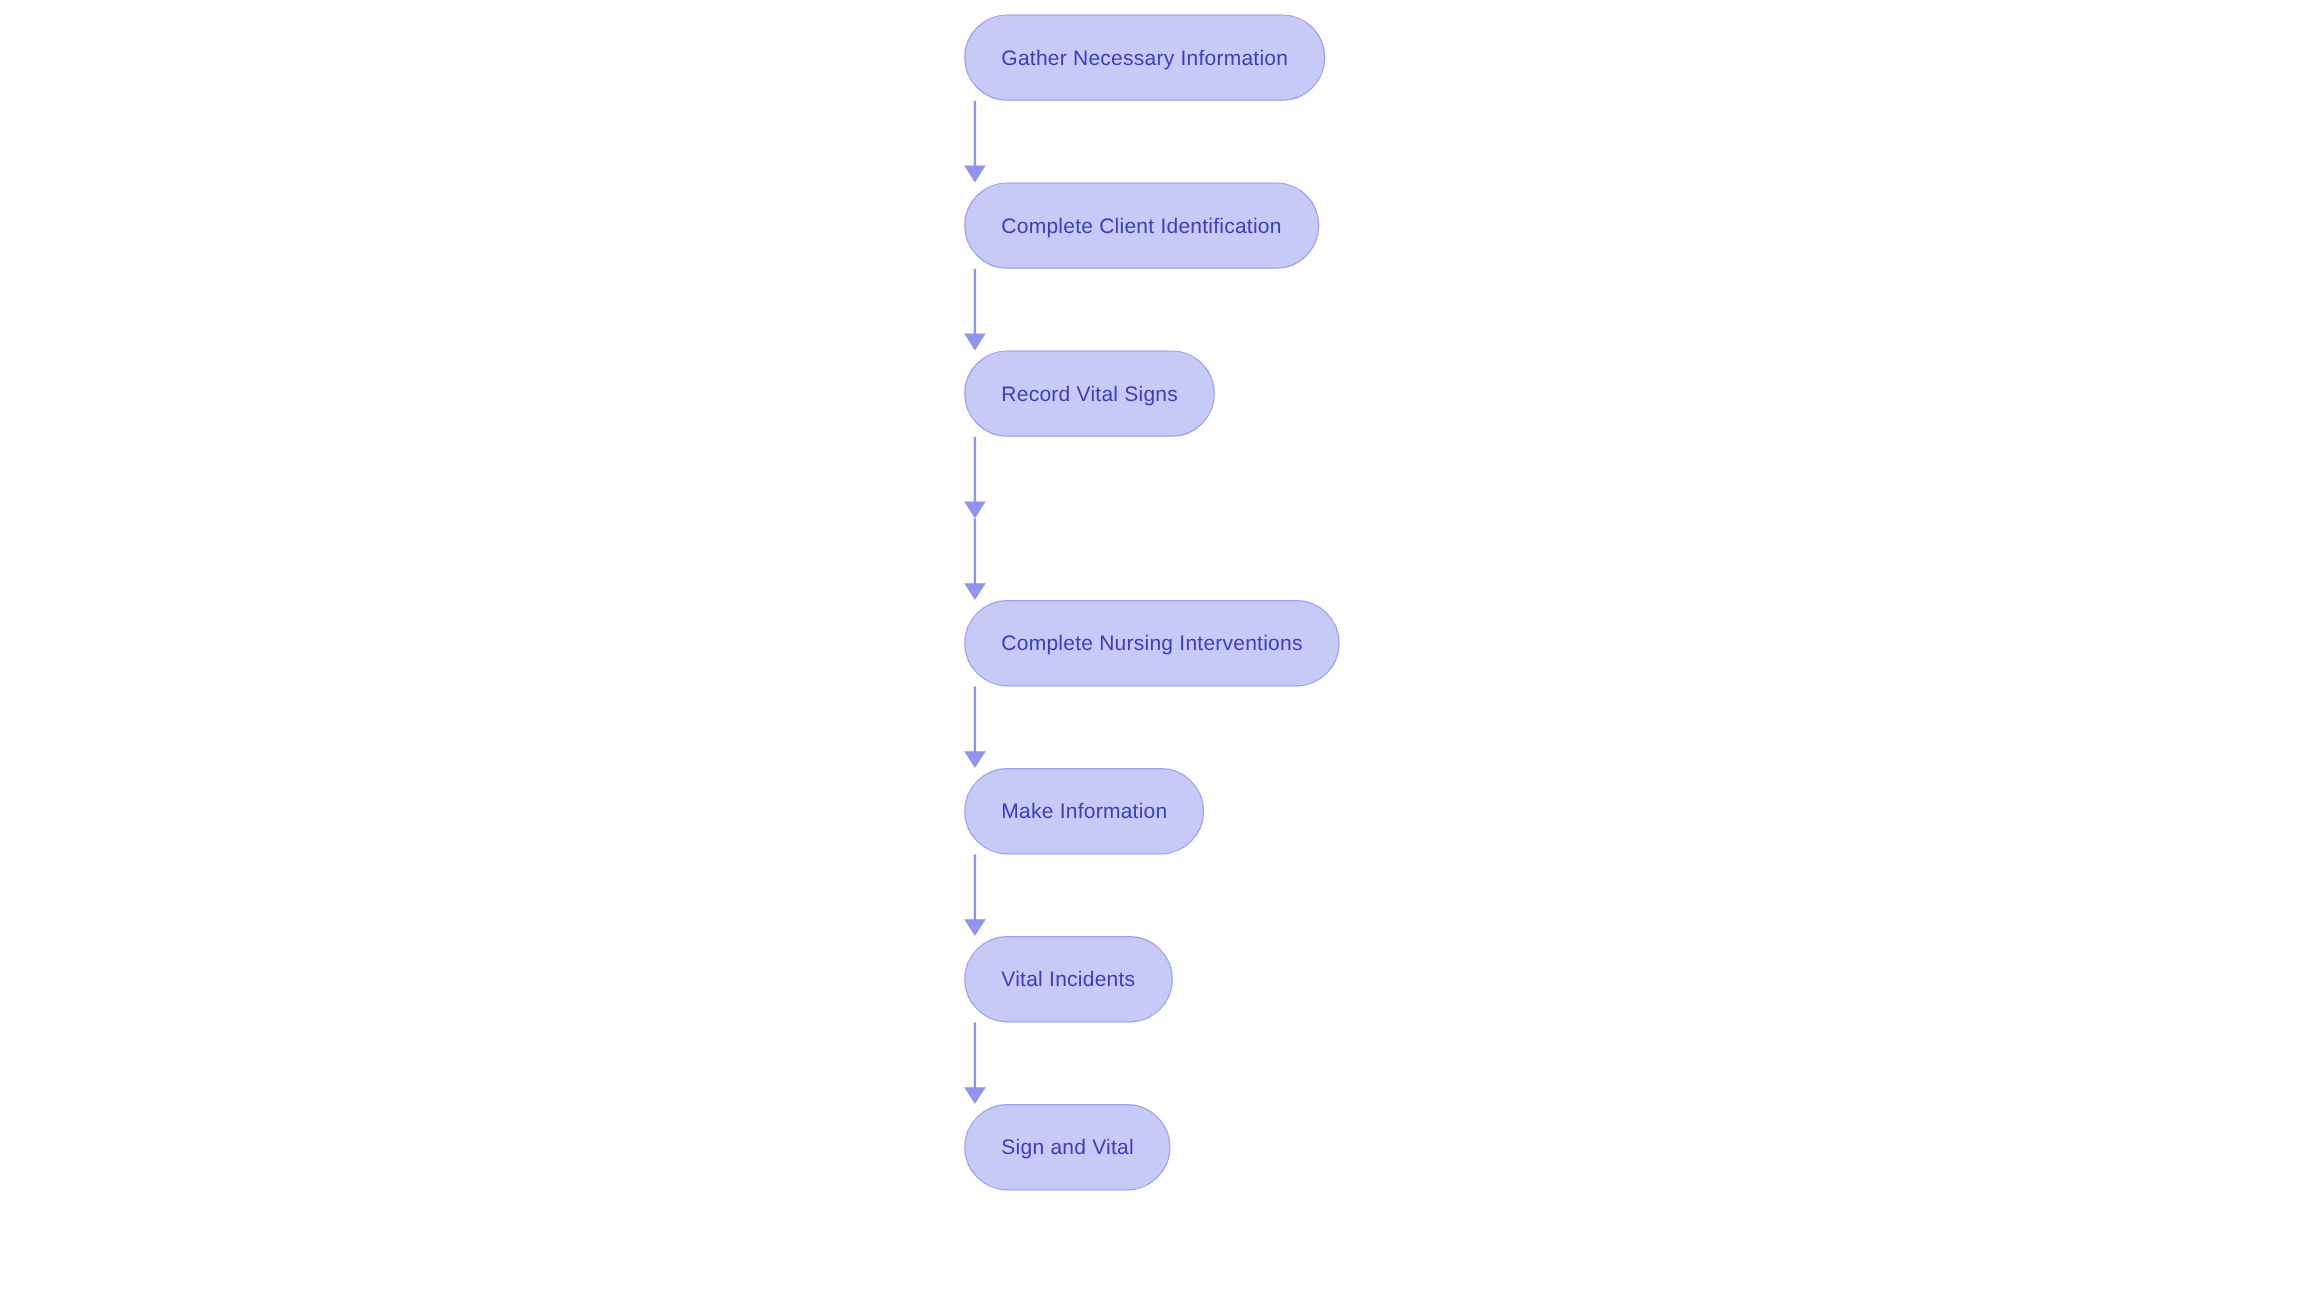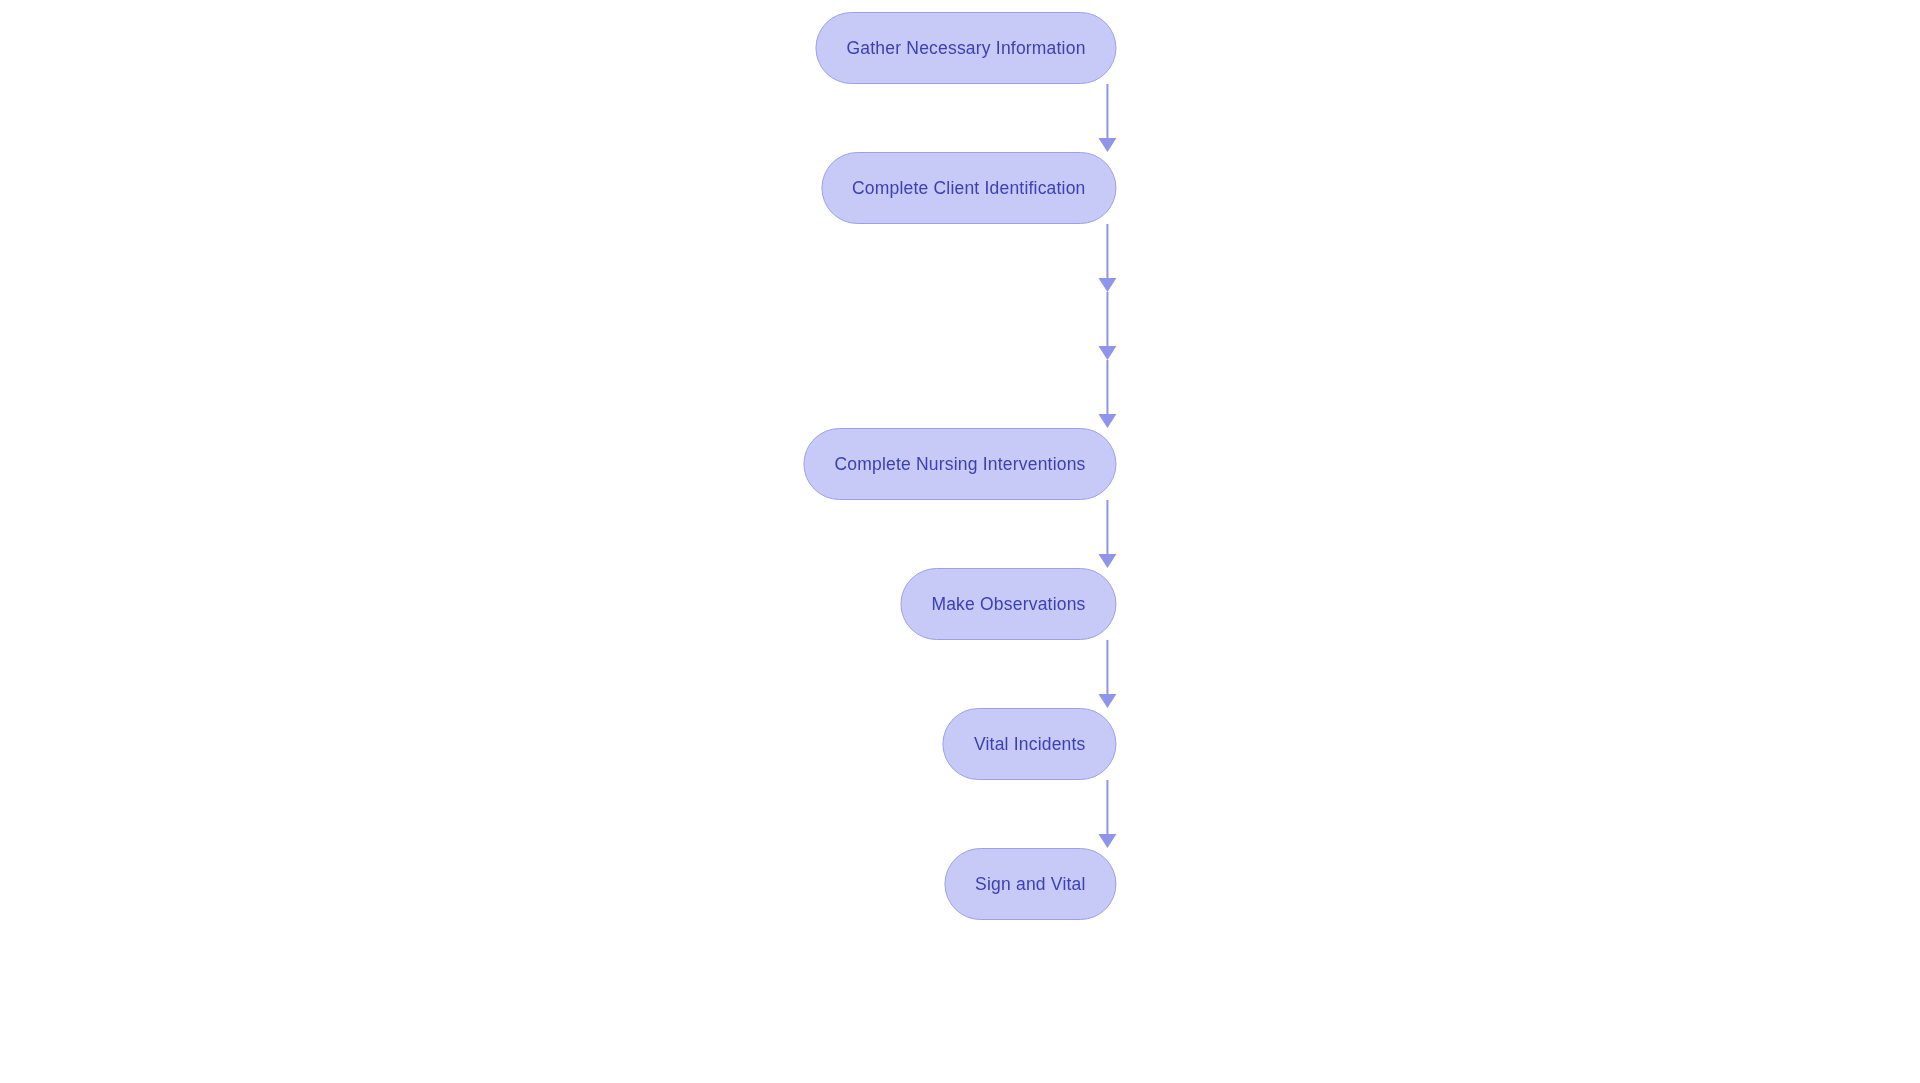--- a/index.html
+++ b/index.html
@@ -15,21 +15,21 @@
     font-family: "Liberation Sans", sans-serif;
     overflow: hidden;
   }
   .flow {
     position: absolute;
     left: 50%;
     top: 12px;
     transform: translateX(-50%);
     display: flex;
     flex-direction: column;
-    align-items: flex-end;
+    align-items: flex-start;
   }
   .node {
     box-sizing: border-box;
     height: 72px;
     min-width: 170px;
     display: flex;
     align-items: center;
     justify-content: center;
     padding: 0 30px;
     border-radius: 36px;
@@ -78,20 +78,23 @@
 
   <div class="node">
     <span class="node-label">Complete Client Identification</span>
   </div>
 
   <div class="connector">
     <div class="arrow-line"></div>
     <div class="arrow-head"></div>
   </div>
 
+  <div class="node">
+    <span class="node-label">Record Vital Signs</span>
+  </div>
 
   <div class="connector">
     <div class="arrow-line"></div>
     <div class="arrow-head"></div>
   </div>
 
 
   <div class="connector">
     <div class="arrow-line"></div>
     <div class="arrow-head"></div>
@@ -100,21 +103,21 @@
   <div class="node">
     <span class="node-label">Complete Nursing Interventions</span>
   </div>
 
   <div class="connector">
     <div class="arrow-line"></div>
     <div class="arrow-head"></div>
   </div>
 
   <div class="node">
-    <span class="node-label">Make Observations</span>
+    <span class="node-label">Make Information</span>
   </div>
 
   <div class="connector">
     <div class="arrow-line"></div>
     <div class="arrow-head"></div>
   </div>
 
   <div class="node">
     <span class="node-label">Vital Incidents</span>
   </div>

